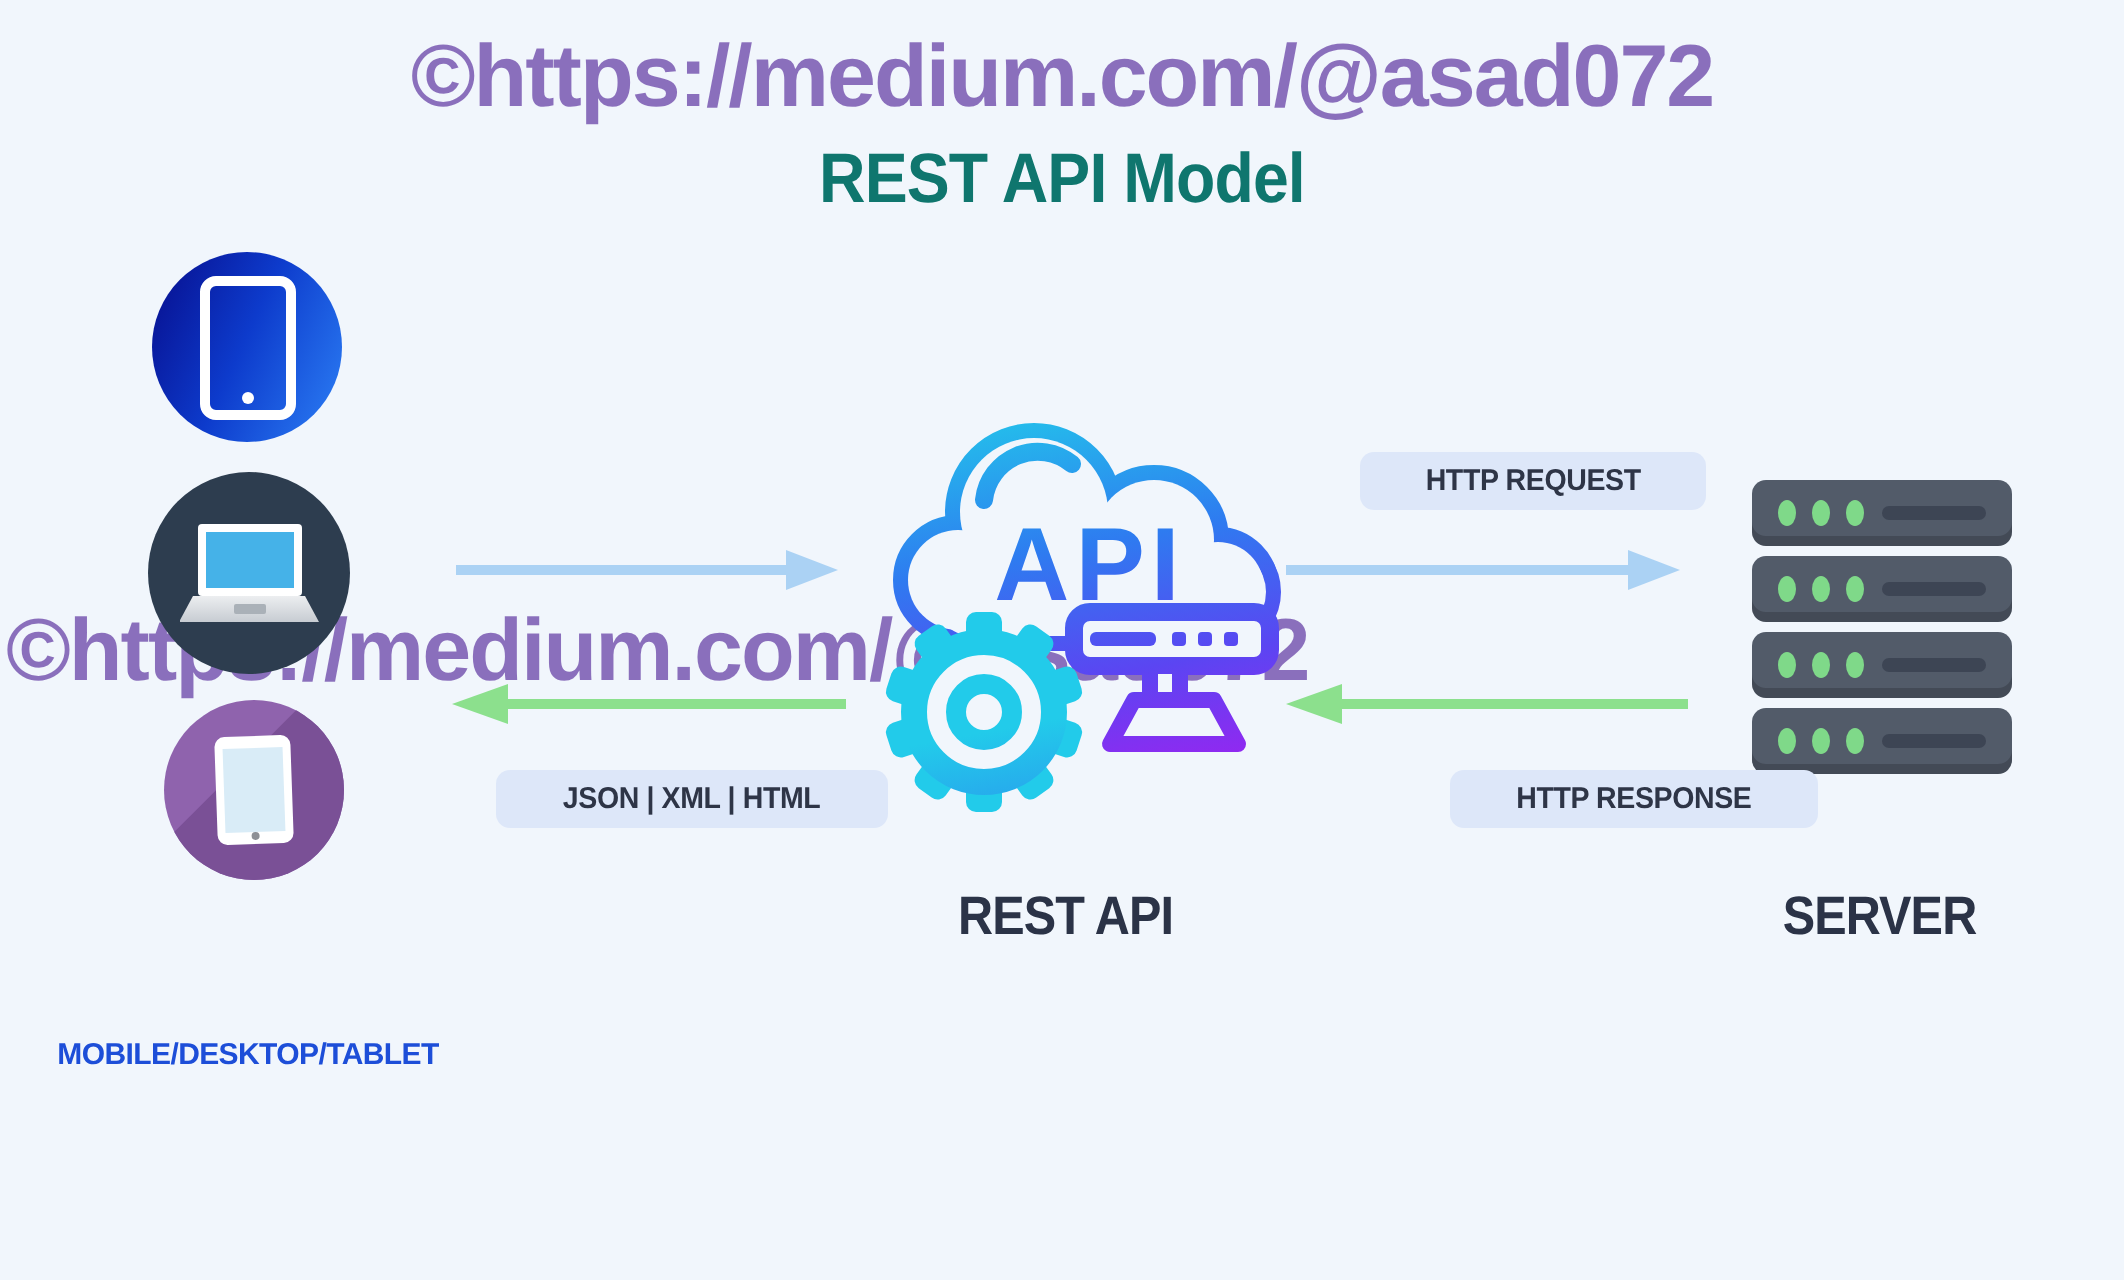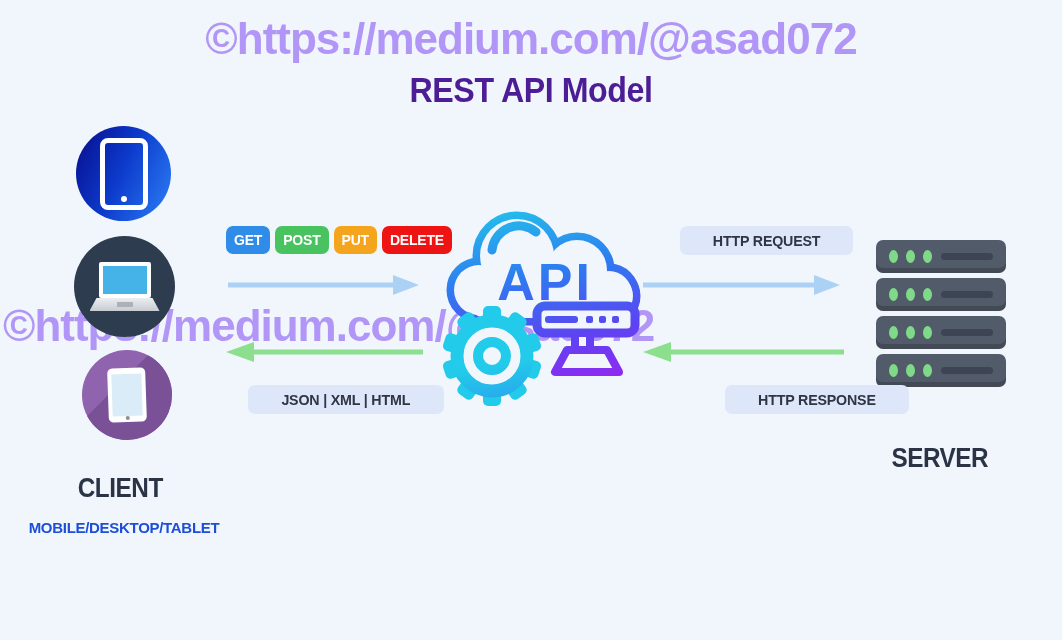--- a/index.html
+++ b/index.html
@@ -2,29 +2,29 @@
 <html><head>
 <meta charset="utf-8">
 <style>
   html,body{margin:0;padding:0;background:#e8edf4;}
   .canvas{
     position:relative;width:1062px;height:640px;background:#f1f6fc;
     overflow:hidden;font-family:"Liberation Sans","DejaVu Sans",sans-serif;
   }
   
   .watermark{
-    position:absolute;font-weight:700;font-size:44px;color:#8b5cf6;opacity:.62;
+    position:absolute;font-weight:700;font-size:44px;color:#4c1d95;opacity:.62;
     white-space:nowrap;letter-spacing:-1px;z-index:4;pointer-events:none;
   }
   .wm-top{top:14px;left:50%;transform:translateX(-50%);z-index:40;}
   .wm-mid{top:301px;left:3px;z-index:4;}
   
   .title{
     position:absolute;top:70px;left:0;width:100%;text-align:center;z-index:30;
-    font-size:35px;font-weight:800;color:#4c1d95;letter-spacing:-.5px;
+    font-size:35px;font-weight:800;color:#0f766e;letter-spacing:-.5px;
   }
   .title>span{display:inline-block;transform:scaleX(.92);}
   .node-label{
     position:absolute;font-size:27px;font-weight:800;color:#2b3347;
     text-align:center;letter-spacing:-.5px;z-index:30;
   }
   .node-label>span{display:inline-block;transform:scaleX(.9);}
   .sub-label{
     position:absolute;font-size:15px;font-weight:800;color:#1d4ed8;
     text-align:center;letter-spacing:-.3px;z-index:30;
@@ -101,29 +101,22 @@
         <div></div>
       </div>
     <div class="lap-base"></div>
   </div>
   <div class="device dev-tablet">
     <div class="tab-glyph">
         <div></div>
       </div>
   </div>
 
-  <div class="node-label" style="left:35px;top:473px;width:170px;"><span>CLIENT</span></div>
   <div class="sub-label" style="left:19px;top:519px;width:210px;">MOBILE/DESKTOP/TABLET</div>
 
-  <div class="methods">
-    <span class="badge badge-get">GET</span>
-    <span class="badge badge-post">POST</span>
-    <span class="badge badge-put">PUT</span>
-    <span class="badge badge-delete">DELETE</span>
-  </div>
 
   <svg class="arrow" style="left:227px;top:274px;" width="194" height="22">
     <line x1="1" y1="11" x2="170" y2="11" stroke="#abd2f4" stroke-width="5"></line>
     <polygon points="166,1 192,11 166,21" fill="#abd2f4"></polygon>
   </svg>
   <svg class="arrow" style="left:224px;top:341px;" width="200" height="22">
     <line x1="28" y1="11" x2="199" y2="11" stroke="#8ce08d" stroke-width="5"></line>
     <polygon points="30,1 2,11 30,21" fill="#8ce08d"></polygon>
   </svg>
 
@@ -176,20 +169,21 @@
         <rect x="-9" y="-50" width="18" height="22" rx="5" transform="rotate(180)"></rect>
         <rect x="-9" y="-50" width="18" height="22" rx="5" transform="rotate(216)"></rect>
         <rect x="-9" y="-50" width="18" height="22" rx="5" transform="rotate(252)"></rect>
         <rect x="-9" y="-50" width="18" height="22" rx="5" transform="rotate(288)"></rect>
         <rect x="-9" y="-50" width="18" height="22" rx="5" transform="rotate(324)"></rect>
       </g>
       <circle r="35" fill="#f1f6fc" stroke="url(#apigrad)" stroke-width="13"></circle>
       <circle r="14" fill="none" stroke="url(#apigrad)" stroke-width="10"></circle>
     </g>
   </svg>
+  <div class="node-label" style="left:428px;top:443px;width:210px;"><span>REST API</span></div>
 
   <div class="pill pill-req"><span>HTTP REQUEST</span></div>
   <div class="pill pill-resp"><span>HTTP RESPONSE</span></div>
 
   <svg class="arrow" style="left:642px;top:274px;" width="200" height="22">
     <line x1="1" y1="11" x2="176" y2="11" stroke="#abd2f4" stroke-width="5"></line>
     <polygon points="172,1 198,11 172,21" fill="#abd2f4"></polygon>
   </svg>
   <svg class="arrow" style="left:641px;top:341px;" width="204" height="22">
     <line x1="28" y1="11" x2="203" y2="11" stroke="#8ce08d" stroke-width="5"></line>

